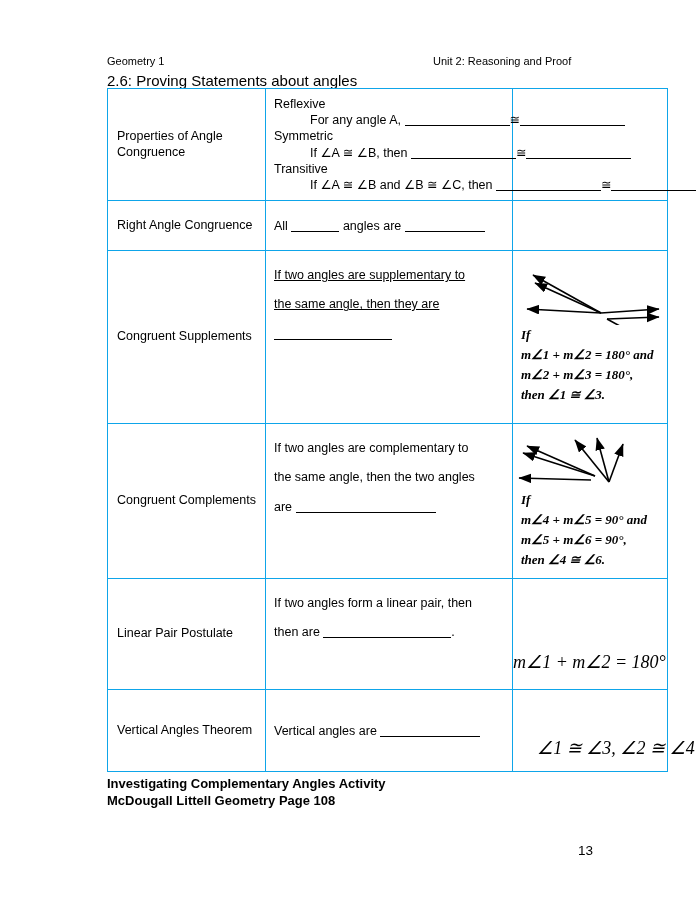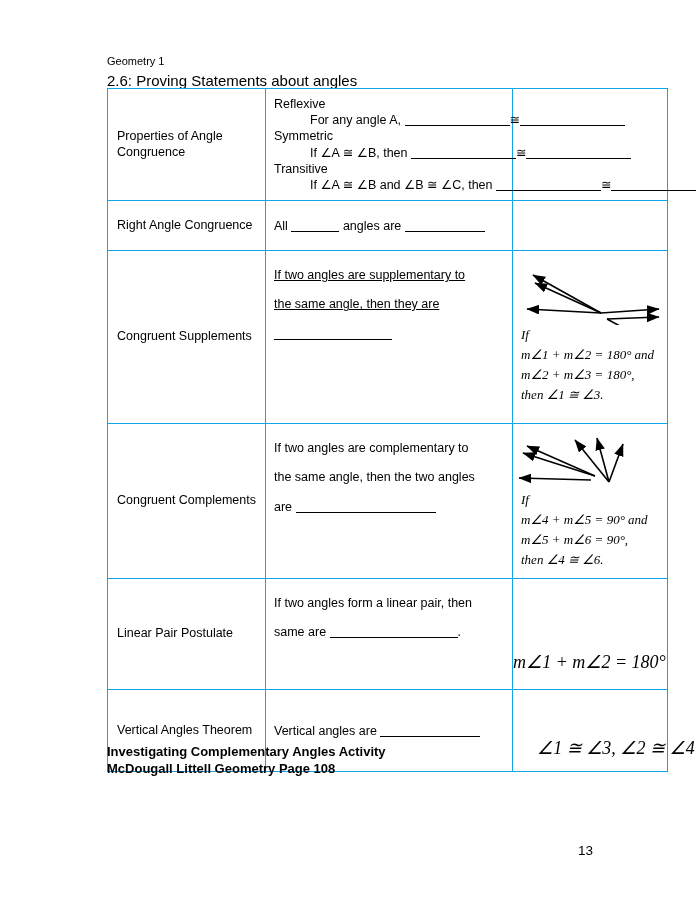--- a/index.html
+++ b/index.html
@@ -127,53 +127,54 @@
   .fig {
     display: block;
   }
   .mathblock {
     font-family: "Liberation Serif", serif;
     font-style: italic;
     font-size: 13px;
     line-height: 1.55;
     padding-left: 8px;
   }
-  .mathline { white-space: nowrap; }
+  .mathline { white-space: nowrap; font-weight: bold; }
   .mathcenter {
     font-family: "Liberation Serif", serif;
     font-style: italic;
     font-size: 18px;
     text-align: left;
     white-space: nowrap;
   }
 
   
   .footer {
     position: absolute;
     left: 107px;
-    top: 743px;
+    top: 775px;
     font-weight: bold;
     font-size: 13px;
     line-height: 1.32;
   }
   .pagenum {
     position: absolute;
     left: 578px;
     top: 843px;
     font-size: 13.5px;
   }
 </style>
 </head>
 <body>
 
 <div class="page">
 
   <div class="header">
     <div class="header-row1">
       <span class="hdr-left">Geometry 1</span>
+      <span class="hdr-right">Unit 2: Reasoning and Proof</span>
     </div>
     <div class="header-row2">2.6: Proving Statements about angles</div>
   </div>
 
   <table class="tbl">
     <colgroup>
       <col class="c1">
         <col class="c2">
         <col class="c3">
     </colgroup>
@@ -308,21 +309,21 @@
       </tr>
 
       <tr class="r-linear">
         <td>
           <div class="term">Linear Pair Postulate</div>
         </td>
         <td style="vertical-align:top;">
           <div class="stmt-lines cell-pad-top">
             <div class="ln">If two angles form a linear pair, then</div>
             <div class="ln">
-              <span>same are</span>
+              <span>then are</span>
               <span class="u-short"></span><span>.</span>
             </div>
           </div>
         </td>
         <td class="diagcell" style="vertical-align:bottom;">
           <div class="mathcenter" style="padding-bottom:16px;">m∠1 + m∠2 = 180°</div>
         </td>
       </tr>
 
       <tr class="r-vert">

